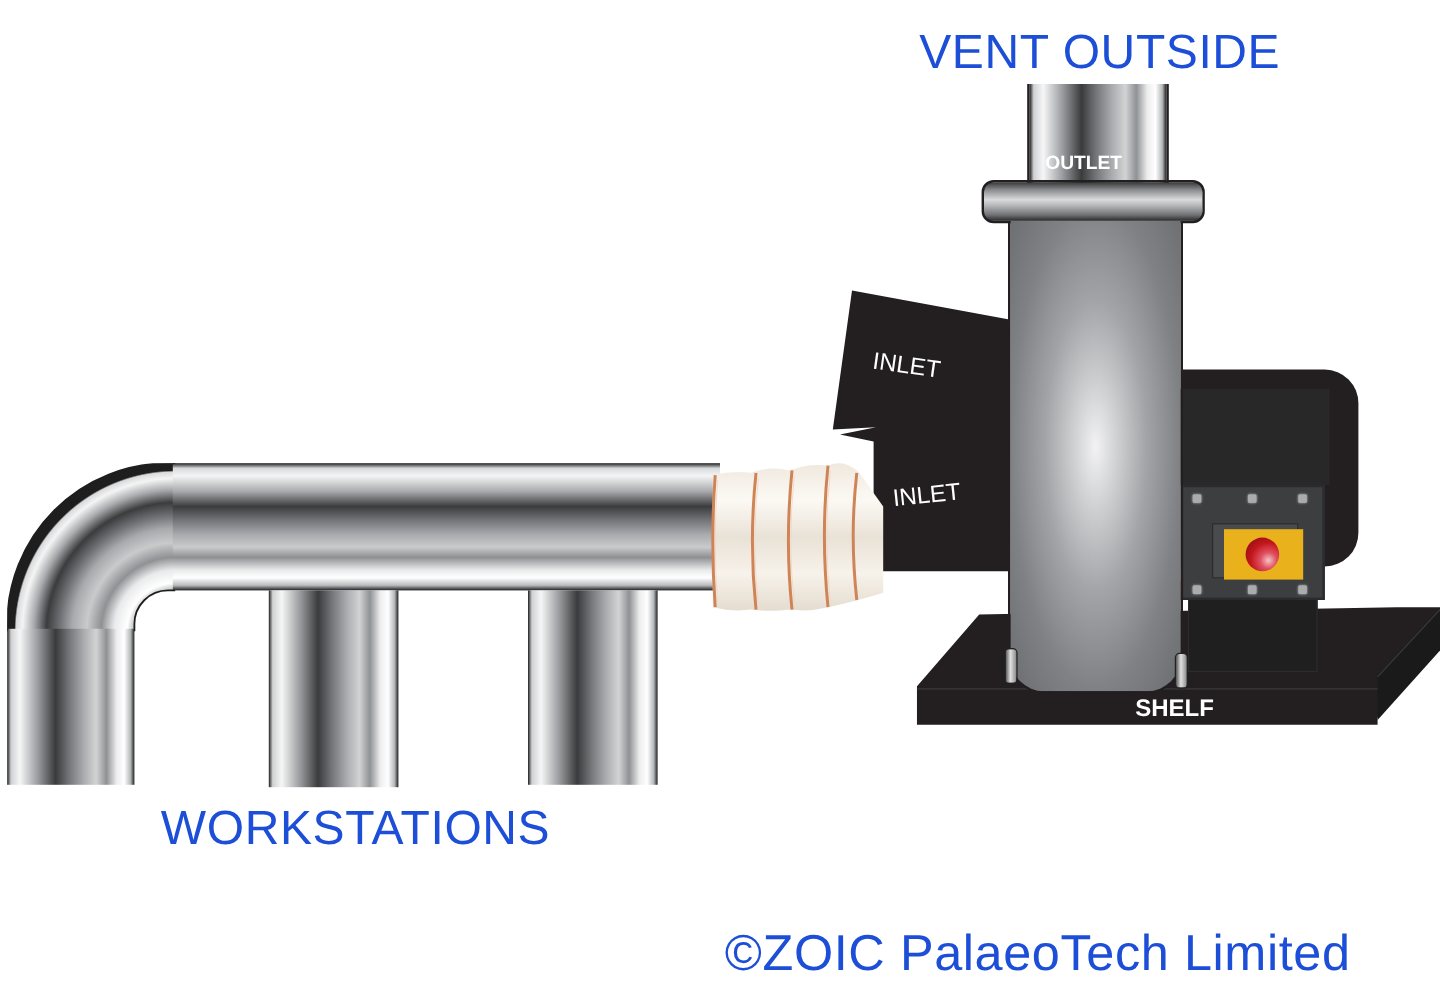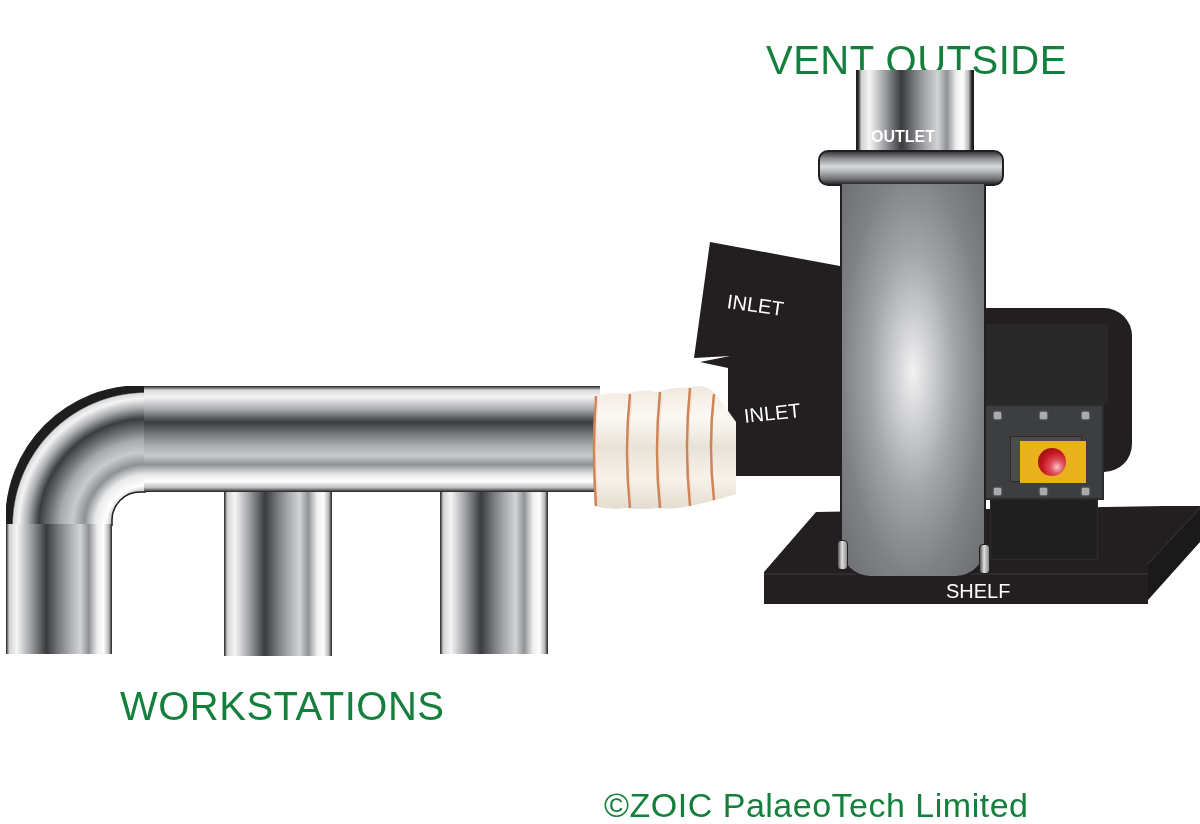--- a/index.html
+++ b/index.html
@@ -1,21 +1,21 @@
 <!DOCTYPE html>
 <html><head>
   <meta charset="utf-8">
   <style>
     * { margin: 0; padding: 0; box-sizing: border-box; }
     html, body { width: 1200px; height: 824px; background: #ffffff; overflow: hidden; }
     body { position: relative; font-family: "Liberation Sans", "DejaVu Sans", sans-serif; color: #231f20; }
     .abs { position: absolute; }
 
     
-    .label-lg { font-size: 40px; font-weight: 400; letter-spacing: 0.5px; white-space: nowrap; color: #15803d; margin-top: 16px; }
+    .label-lg { font-size: 40px; font-weight: 400; letter-spacing: 0.5px; white-space: nowrap; color: #1d4ed8; }
     .label-white { color: #ffffff; white-space: nowrap; }
 
     
     .pipe-h {
       background: linear-gradient(to bottom,
         #1e1e1e 0%, #d9dadc 4%, #f4f4f4 10%, #a9abae 22%, #3b3c3e 34%, #6e7073 44%,
         #a8aaad 56%, #c9cacc 66%, #8e9093 74%, #e9eaeb 84%, #ffffff 90%, #b9bbbd 96%, #1e1e1e 100%);
     }
     .pipe-v {
       background: linear-gradient(to right,
@@ -56,21 +56,21 @@
 
 <div class="abs dark" style="left:984px; top:308px; width:148px; height:164px; border-radius:0 28px 28px 0;"></div>
 <div class="abs" style="left:982px; top:324px; width:126px; height:80px; background:#282829;"></div>
 
 <svg class="abs" style="left:764px; top:500px;" width="436" height="108">
   <polygon points="0,72 52,12 400,6 436,6 436,40 384,98 384,104 0,104" fill="#231f20"></polygon>
   <polygon points="384,64 436,8 436,42 384,100" fill="#1a1a1a"></polygon>
   <line x1="0" y1="74" x2="384" y2="74" stroke="#3a3a3a" stroke-width="1"></line>
   <line x1="384" y1="64" x2="436" y2="8" stroke="#3a3a3a" stroke-width="1"></line>
 </svg>
-<div class="abs label-white" style="left:946px; top:580px; font-size:20px;">SHELF</div>
+<div class="abs label-white" style="left:946px; top:580px; font-size:20px;font-weight:bold;">SHELF</div>
 
 <div class="abs" style="left:990px; top:498px; width:108px; height:62px; background:#1f1f20; border:1px solid #2c2c2d;"></div>
 
 <div class="abs panel" style="left:984px; top:404px; width:120px; height:96px;">
   <div class="abs bolt" style="left:8px; top:6px;"></div>
   <div class="abs bolt" style="left:54px; top:6px;"></div>
   <div class="abs bolt" style="left:96px; top:6px;"></div>
   <div class="abs bolt" style="left:8px; top:82px;"></div>
   <div class="abs bolt" style="left:54px; top:82px;"></div>
   <div class="abs bolt" style="left:96px; top:82px;"></div>
@@ -131,15 +131,15 @@
     <path d="M124,28 Q118,80 124,134"></path>
   </g>
   <g stroke="#f5d3bd" stroke-width="0.8" fill="none" opacity="0.8">
     <path d="M8,34 Q4,85 8,136"></path>
     <path d="M42,32 Q36,85 42,138"></path>
     <path d="M72,30 Q66,85 72,138"></path>
     <path d="M102,26 Q96,80 102,136"></path>
   </g>
 </svg>
 
-<div class="abs label-lg" style="left:120px; top:668px;">WORKSTATIONS</div>
+<div class="abs label-lg" style="left:134px; top:668px;">WORKSTATIONS</div>
 
-<div class="abs label-lg" style="left:604px; top:770px; font-size:34px;">©ZOIC PalaeoTech Limited</div>
+<div class="abs label-lg" style="left:604px; top:770px; font-size:42px;">©ZOIC PalaeoTech Limited</div>
 
 </body></html>

